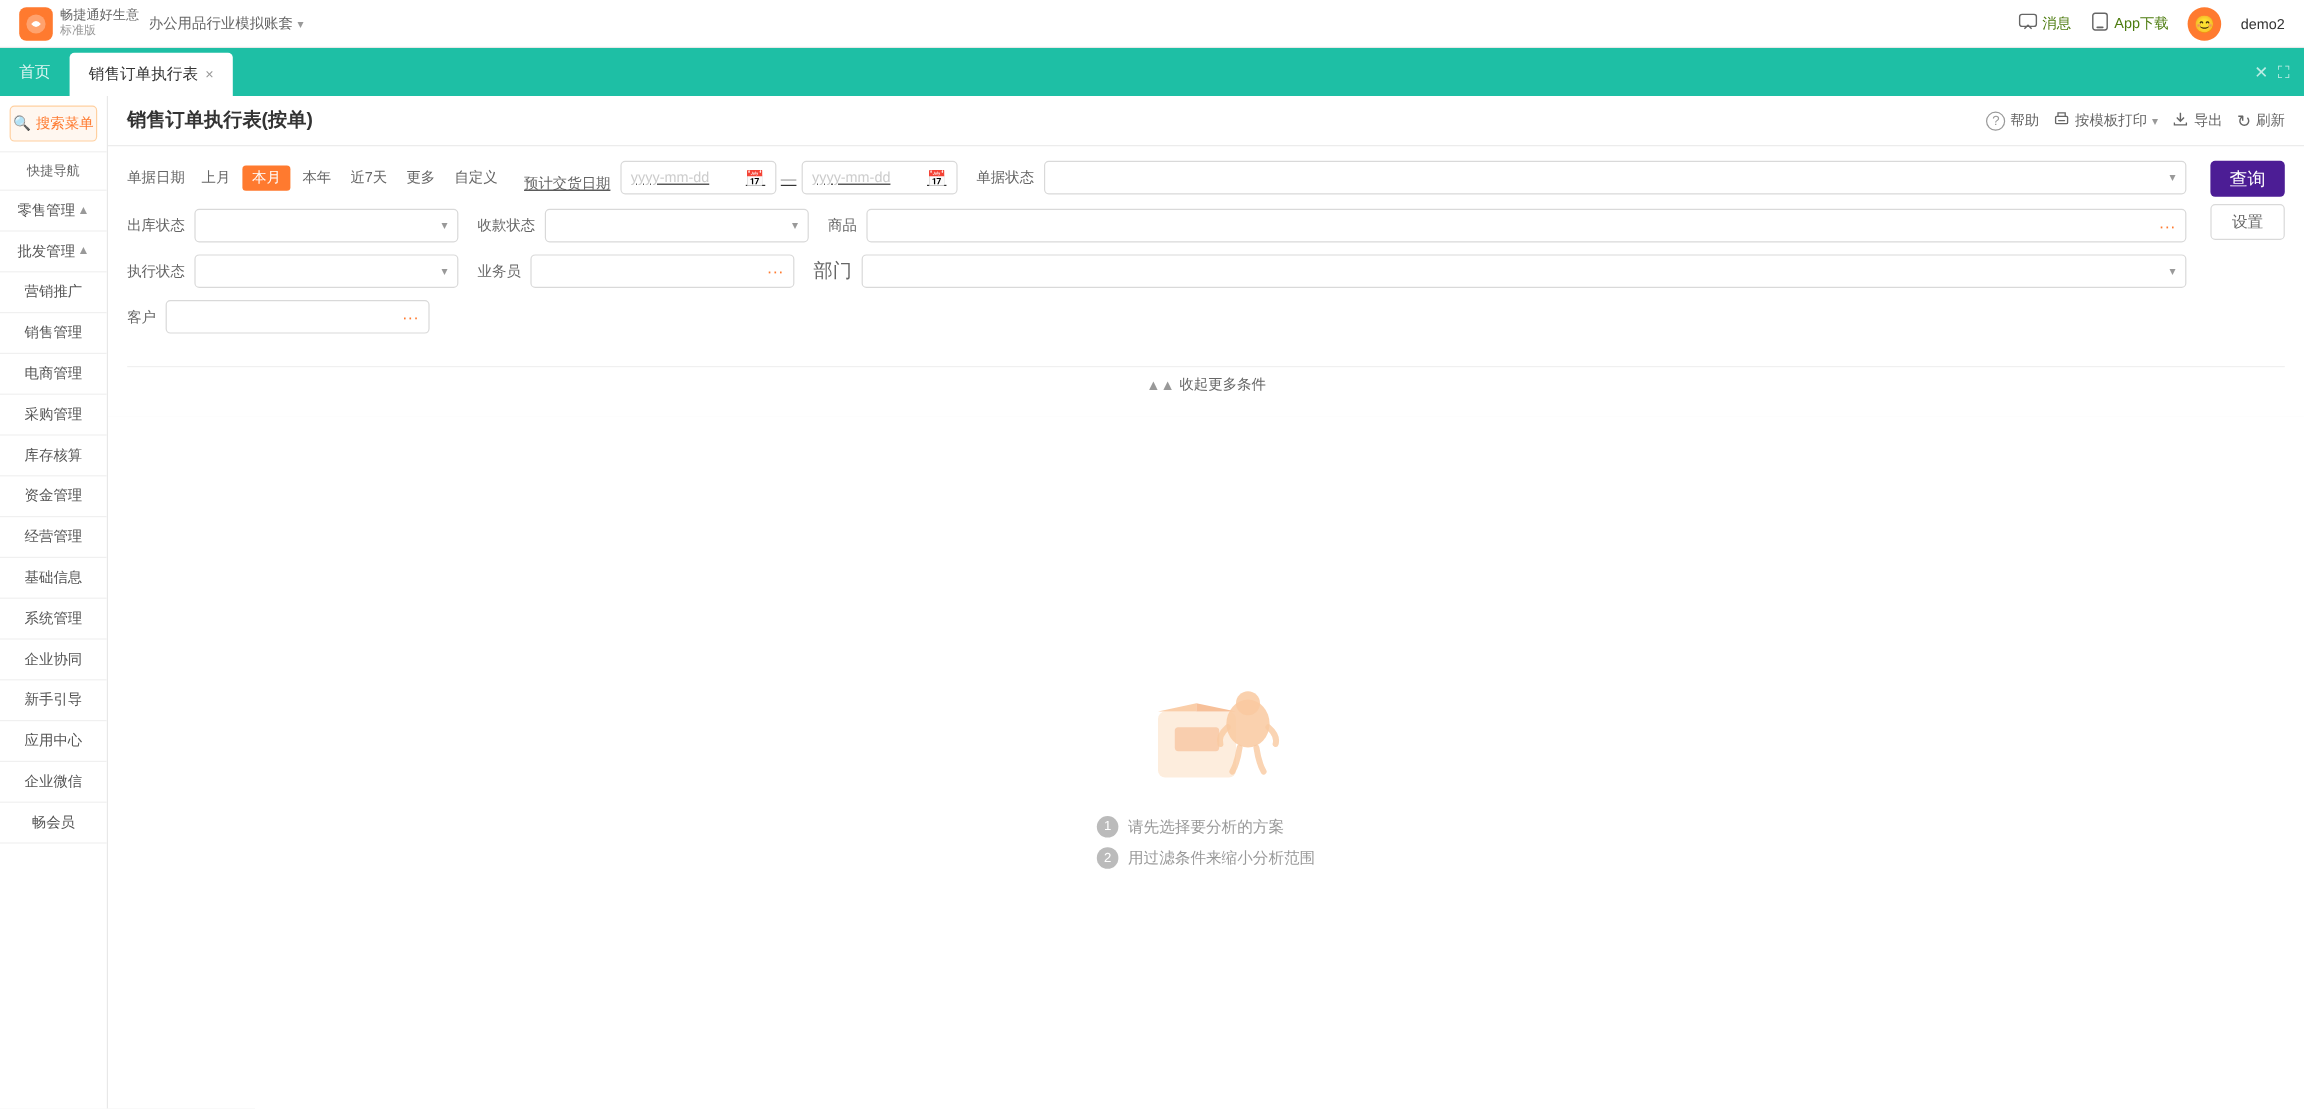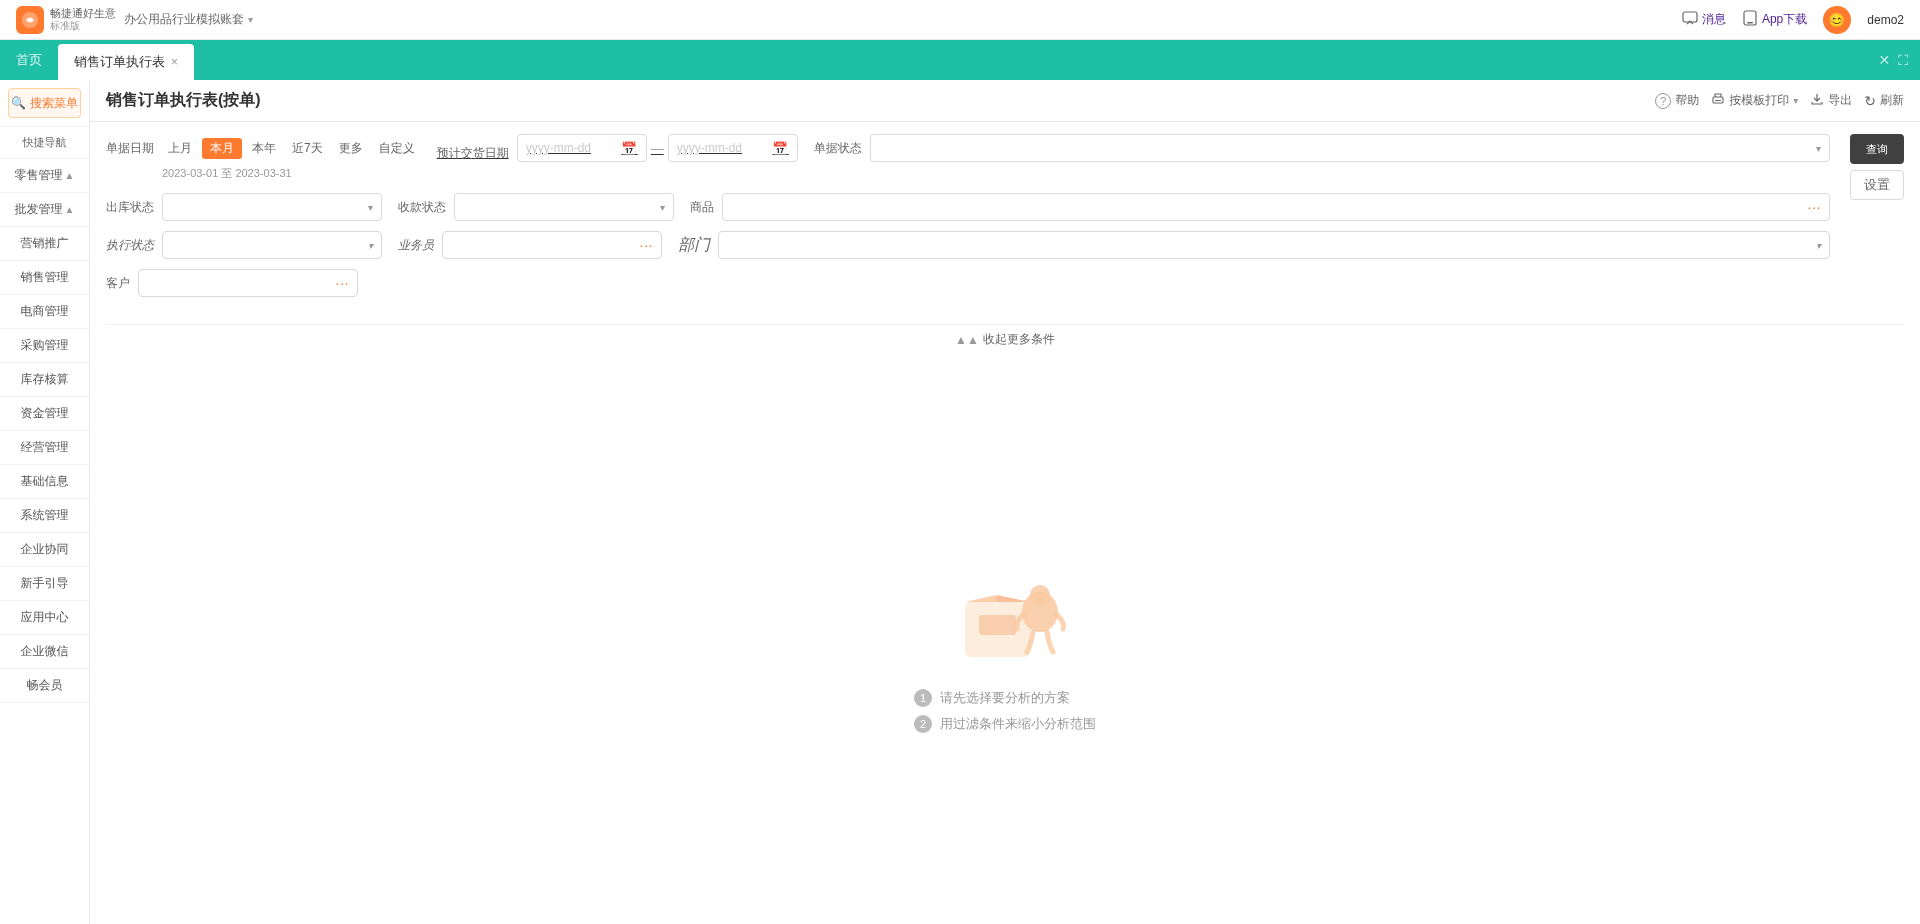--- a/index.html
+++ b/index.html
@@ -6,21 +6,21 @@
     body { font-family: 'Microsoft YaHei', Arial, sans-serif; font-size: 13px; background: #f5f5f5; color: #333; height: 924px; overflow: hidden; display: flex; flex-direction: column; }
 
     
     .topbar { height: 40px; background: #fff; display: flex; align-items: center; justify-content: space-between; padding: 0 16px; border-bottom: 1px solid #e8e8e8; flex-shrink: 0; }
     .topbar-left { display: flex; align-items: center; gap: 8px; }
     .logo-area { display: flex; align-items: center; gap: 6px; }
     .logo-icon { width: 28px; height: 28px; background: #ff7a2f; border-radius: 6px; display: flex; align-items: center; justify-content: center; color: white; font-size: 10px; font-weight: bold; }
     .logo-text { font-size: 11px; color: #666; line-height: 1.2; }
     .system-title { font-size: 12px; color: #666; display: flex; align-items: center; gap: 4px; }
     .topbar-right { display: flex; align-items: center; gap: 16px; }
-    .topbar-btn { display: flex; align-items: center; gap: 4px; color: #4c1d95; font-size: 12px; cursor: pointer; }
+    .topbar-btn { display: flex; align-items: center; gap: 4px; color: #4d7c0f; font-size: 12px; cursor: pointer; }
     .user-avatar { width: 28px; height: 28px; border-radius: 50%; background: #ff7a2f; display: flex; align-items: center; justify-content: center; color: white; font-size: 12px; overflow: hidden; }
     .user-name { font-size: 12px; color: #333; }
 
     
     .nav-tabs { height: 40px; background: #1ebfa5; display: flex; align-items: center; padding: 0 0; flex-shrink: 0; }
     .nav-tab { height: 40px; display: flex; align-items: center; padding: 0 16px; font-size: 13px; color: rgba(255,255,255,0.85); cursor: pointer; position: relative; }
     .nav-tab.active { background: #fff; color: #333; border-radius: 4px 4px 0 0; margin-top: 4px; height: 36px; }
     .nav-tab .close-btn { margin-left: 6px; color: #999; font-size: 12px; cursor: pointer; }
     .nav-tabs-right { margin-left: auto; display: flex; align-items: center; gap: 8px; padding-right: 12px; }
     .nav-tabs-right span { color: rgba(255,255,255,0.8); font-size: 16px; cursor: pointer; }
@@ -55,21 +55,21 @@
 
     
     .main-content { flex: 1; display: flex; flex-direction: column; overflow: hidden; background: #f5f5f5; }
 
     
     .page-header { background: #fff; padding: 10px 16px; display: flex; align-items: center; justify-content: space-between; border-bottom: 1px solid #e8e8e8; flex-shrink: 0; }
     .page-title { font-size: 16px; font-weight: bold; color: #333; }
     .page-actions { display: flex; align-items: center; gap: 12px; }
     .page-action-btn { display: flex; align-items: center; gap: 4px; font-size: 12px; color: #666; cursor: pointer; }
     .print-btn { display: flex; align-items: center; gap: 4px; font-size: 12px; color: #666; cursor: pointer; }
-    .search-btn { height: 30px; background: #404040; border: none; border-radius: 4px; color: white; font-size: 11px; padding: 0 16px; cursor: pointer; }
+    .search-btn { height: 30px; background: #4c1d95; border: none; border-radius: 4px; color: white; font-size: 15px; padding: 0 16px; cursor: pointer; }
     .settings-btn { height: 30px; background: #fff; border: 1px solid #d9d9d9; border-radius: 4px; color: #666; font-size: 13px; padding: 0 12px; cursor: pointer; }
     .action-btns-col { display: flex; flex-direction: column; gap: 6px; padding-left: 8px; }
 
     
     .empty-state { flex: 1; display: flex; flex-direction: column; align-items: center; justify-content: center; gap: 12px; background: #fff; margin: 0; }
     .empty-hints { display: flex; flex-direction: column; gap: 8px; }
     .empty-hint { display: flex; align-items: center; gap: 8px; font-size: 13px; color: #999; }
     .hint-num { width: 18px; height: 18px; border-radius: 50%; background: #ccc; display: flex; align-items: center; justify-content: center; font-size: 11px; color: white; flex-shrink: 0; }
 
     
@@ -313,21 +313,20 @@
 
               <div style="display:flex;align-items:center;gap:8px;flex:1;">
                 <span style="font-size:12px;color:#666;white-space:nowrap;">单据状态</span>
                 <div style="flex:1;height:28px;border:1px solid #d9d9d9;border-radius:4px;padding:0 8px;font-size:12px;color:#999;background:#fff;display:flex;align-items:center;justify-content:space-between;cursor:pointer;min-width:200px;">
                   <span></span>
                   <span style="color:#999;font-size:10px;">▾</span>
                 </div>
               </div>
             </div>
 
-            <div style="font-size:11px;color:#999;padding-left:56px;margin-top:-6px;">2023-03-01 至 2023-03-31</div>
 
             <div style="display:flex;align-items:center;gap:16px;margin-top:2px;">
               <div style="display:flex;align-items:center;gap:8px;">
                 <span style="font-size:12px;color:#666;white-space:nowrap;">出库状态</span>
                 <div style="height:28px;border:1px solid #d9d9d9;border-radius:4px;padding:0 8px;font-size:12px;color:#999;background:#fff;width:220px;display:flex;align-items:center;justify-content:space-between;cursor:pointer;">
                   <span></span>
                   <span style="color:#999;font-size:10px;">▾</span>
                 </div>
               </div>
               <div style="display:flex;align-items:center;gap:8px;">
@@ -338,21 +337,21 @@
                 </div>
               </div>
               <div style="display:flex;align-items:center;gap:8px;flex:1;">
                 <span style="font-size:12px;color:#666;white-space:nowrap;">商品</span>
                 <div style="flex:1;height:28px;border:1px solid #d9d9d9;border-radius:4px;padding:0 8px;font-size:12px;color:#999;background:#fff;display:flex;align-items:center;justify-content:flex-end;cursor:pointer;min-width:200px;">
                   <span style="color:#ff7a2f;font-size:14px;">···</span>
                 </div>
               </div>
             </div>
 
-            <div style="display:flex;align-items:center;gap:16px;font-style:italic;">
+            <div style="display:flex;align-items:center;gap:16px;">
               <div style="display:flex;align-items:center;gap:8px;">
                 <span style="font-size:12px;color:#666;white-space:nowrap;">执行状态</span>
                 <div style="height:28px;border:1px solid #d9d9d9;border-radius:4px;padding:0 8px;font-size:12px;color:#999;background:#fff;width:220px;display:flex;align-items:center;justify-content:space-between;cursor:pointer;">
                   <span></span>
                   <span style="color:#999;font-size:10px;">▾</span>
                 </div>
               </div>
               <div style="display:flex;align-items:center;gap:8px;">
                 <span style="font-size:12px;color:#666;white-space:nowrap;">业务员</span>
                 <div style="height:28px;border:1px solid #d9d9d9;border-radius:4px;padding:0 8px;font-size:12px;color:#999;background:#fff;width:220px;display:flex;align-items:center;justify-content:flex-end;cursor:pointer;">

